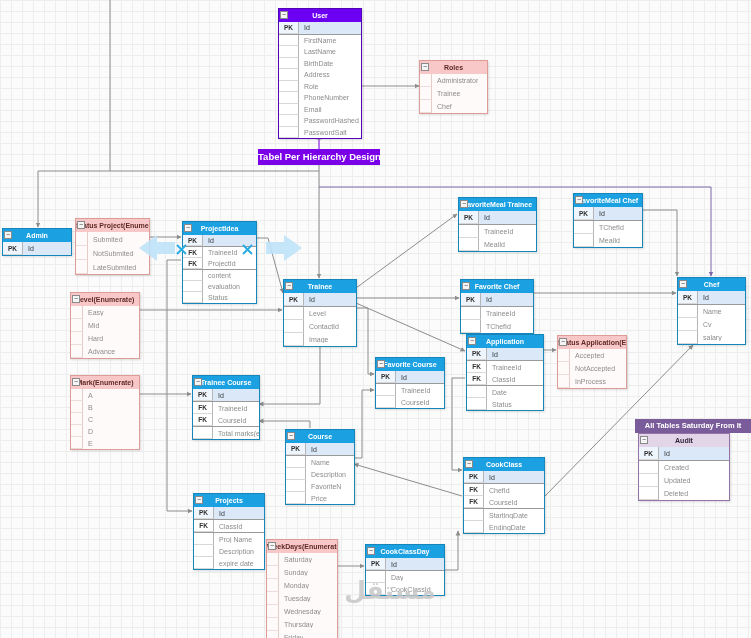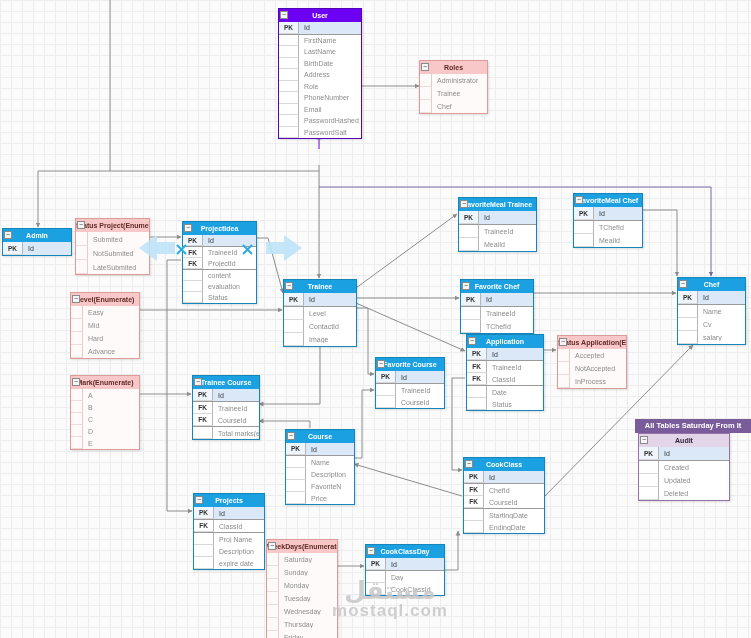--- a/index.html
+++ b/index.html
@@ -545,26 +545,26 @@
           <div class="key"></div>
           <div class="lbl">Updated</div>
         </div>
         <div class="tbl-row" style="height: 13px;">
           <div class="key"></div>
           <div class="lbl">Deleted</div>
         </div>
       </div>
     </div>
 
+  <div id="tph-label" class="diagram-label">Tabel Per Hierarchy Design</div>
   <div id="audit-label" class="diagram-label">All Tables Saturday From It</div>
 
   <svg id="deco-layer" width="751" height="638">
     <path d="M175,242 L157,242 L157,235 L139,248 L157,261 L157,254 L175,254 Z" fill="#BFE3F7" opacity="0.9"></path>
     <path d="M266,242 L284,242 L284,235 L302,248 L284,261 L284,254 L266,254 Z" fill="#BFE3F7" opacity="0.9"></path>
     <path d="M177,245 l9,9 M186,245 l-9,9" stroke="#2AACE3" stroke-width="2" fill="none"></path>
     <path d="M243,245 l9,9 M252,245 l-9,9" stroke="#2AACE3" stroke-width="2" fill="none"></path>
   </svg>
 
   <div class="watermark">
     <div class="ar">مستقل</div>
-    <div class="dom">mostaql.com</div>
   </div>
 </div>
 
 </body></html>

